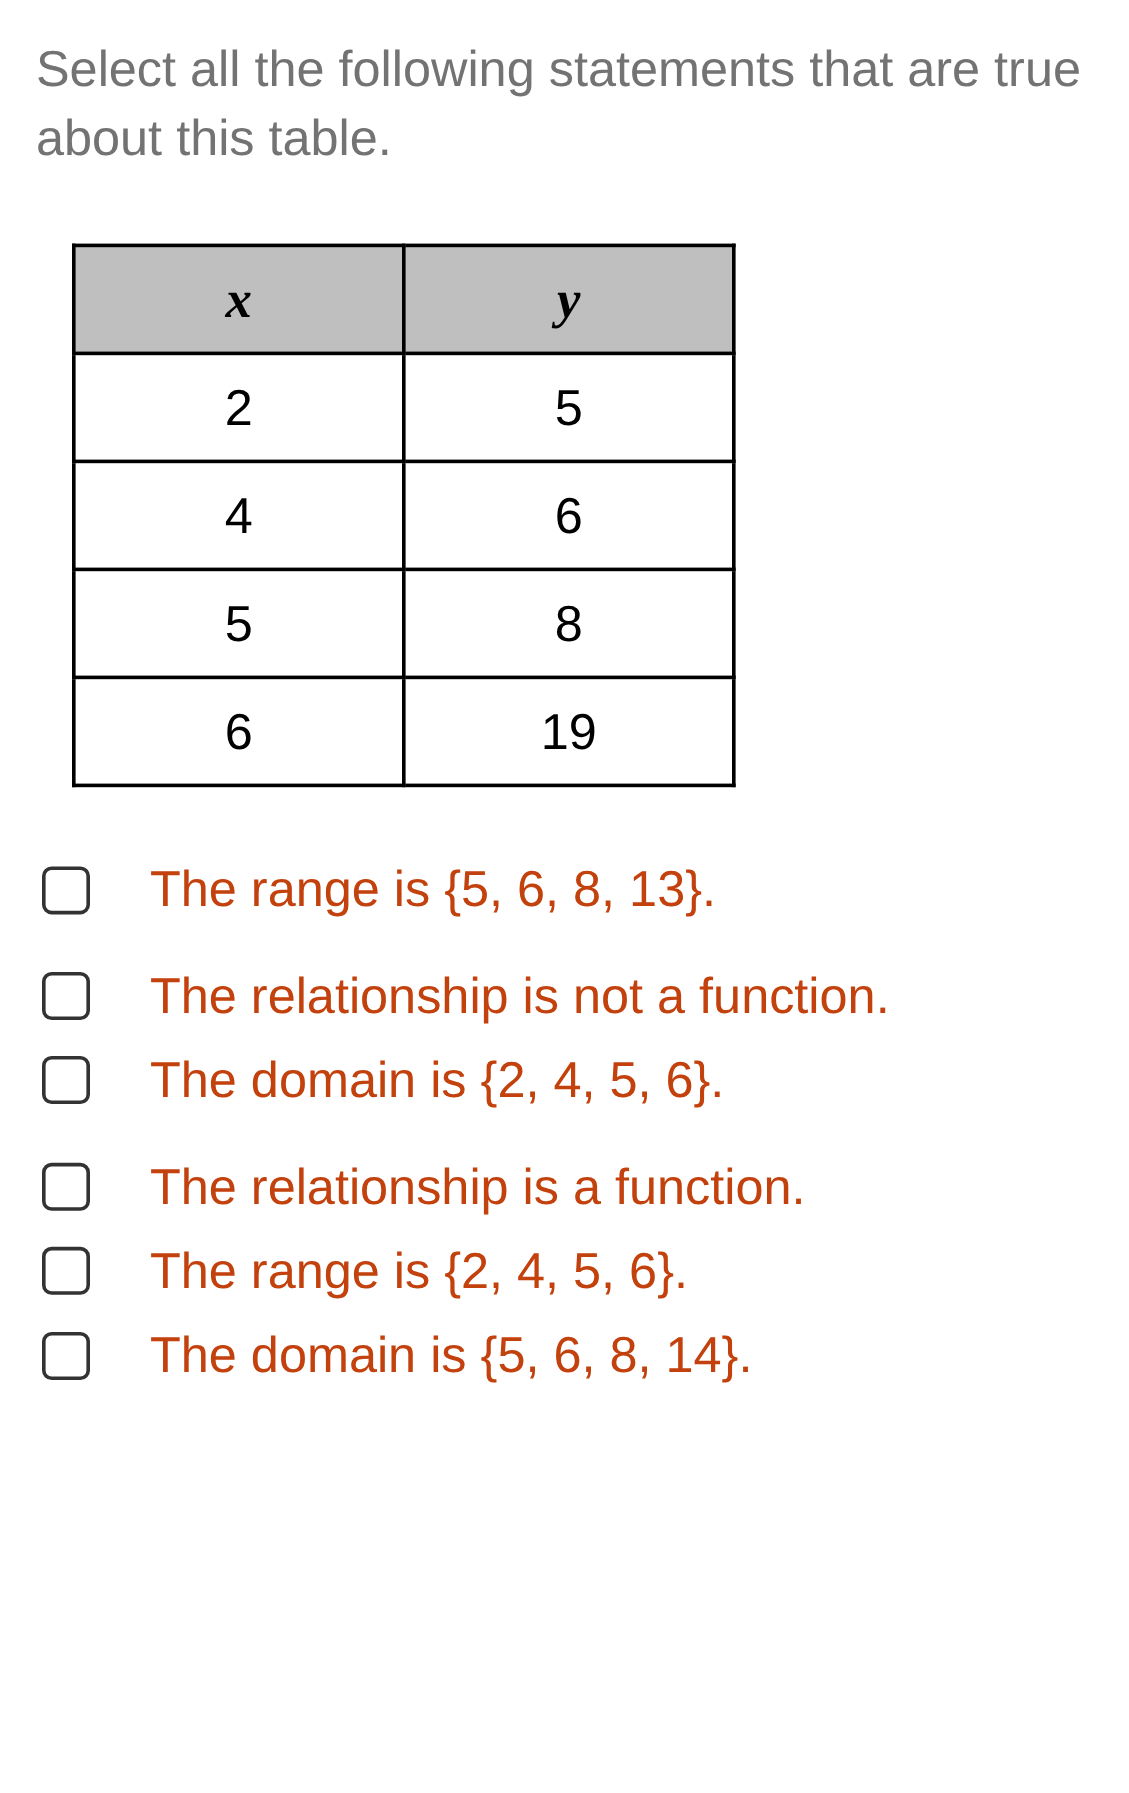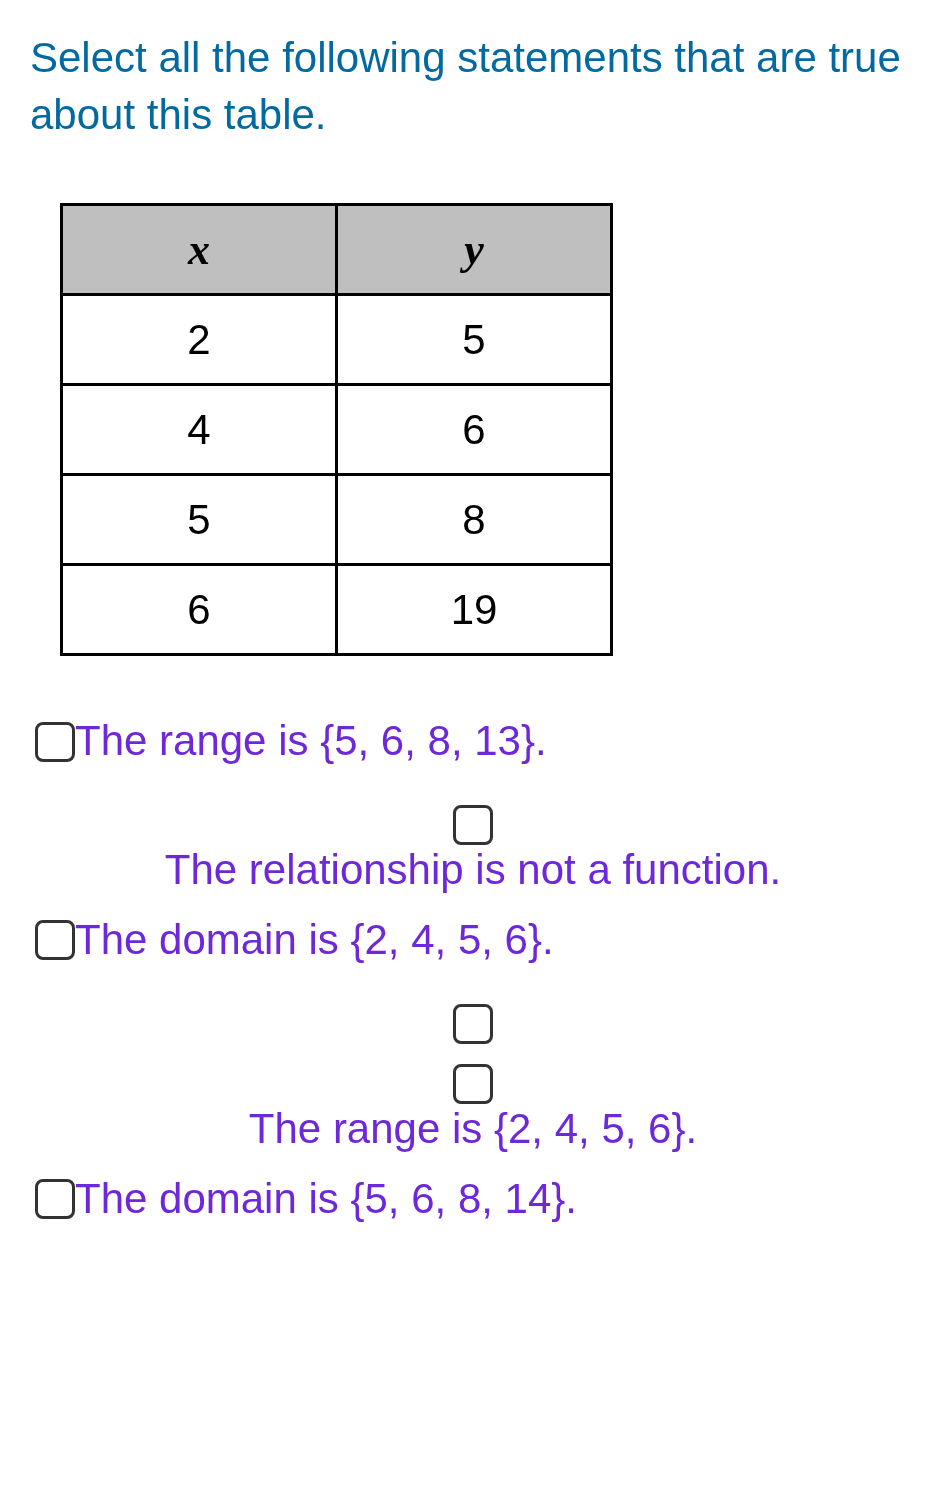--- a/index.html
+++ b/index.html
@@ -8,21 +8,21 @@
       box-sizing: border-box;
     }
     body {
       font-family: Arial, Helvetica, sans-serif;
       background: #ffffff;
       padding: 30px;
       width: 941px;
     }
     .prompt {
       font-size: 42px;
-      color: #0369a1;
+      color: #737373;
       line-height: 1.35;
       margin-bottom: 60px;
     }
     .data-table {
       border-collapse: collapse;
       margin-left: 30px;
       margin-bottom: 60px;
     }
     .data-table th,
     .data-table td {
@@ -49,34 +49,34 @@
       flex-direction: column;
     }
     .option-row {
       display: flex;
       align-items: center;
       margin-bottom: 38px;
       padding-left: 5px;
     }
     .option-row.tight {
       margin-bottom: 20px;
-      flex-direction: column;
     }
     .checkbox {
       width: 40px;
       height: 40px;
       border: 3px solid #333;
       border-radius: 8px;
       flex-shrink: 0;
       background: #fff;
       cursor: pointer;
     }
     .option-label {
       font-size: 42px;
-      color: #6d28d9;
+      color: #c2410c;
+      margin-left: 50px;
       line-height: 1.2;
     }
   </style>
 </head>
 <body>
 
 <div class="prompt">Select all the following statements that are true about this table.</div>
 
 <table class="data-table">
   <thead>
@@ -116,20 +116,21 @@
     <div class="option-label">The relationship is not a function.</div>
   </div>
 
   <div class="option-row">
     <div class="checkbox"></div>
     <div class="option-label">The domain is {2, 4, 5, 6}.</div>
   </div>
 
   <div class="option-row tight">
     <div class="checkbox"></div>
+    <div class="option-label">The relationship is a function.</div>
   </div>
 
   <div class="option-row tight">
     <div class="checkbox"></div>
     <div class="option-label">The range is {2, 4, 5, 6}.</div>
   </div>
 
   <div class="option-row">
     <div class="checkbox"></div>
     <div class="option-label">The domain is {5, 6, 8, 14}.</div>

